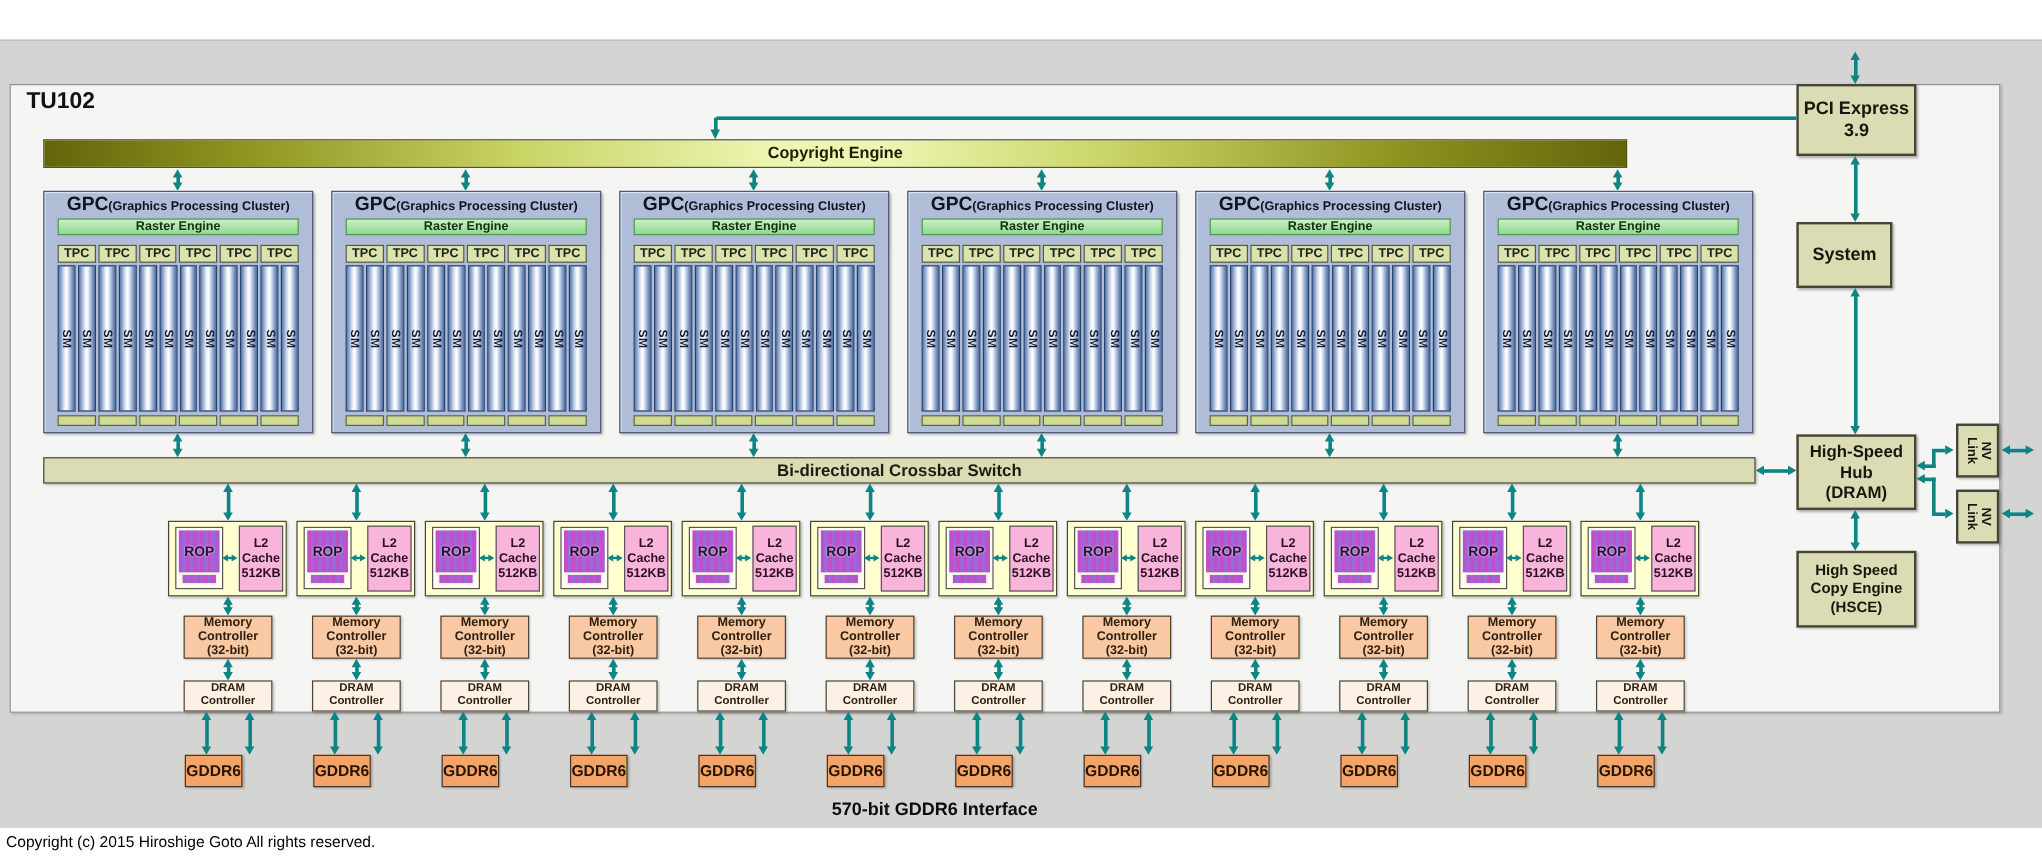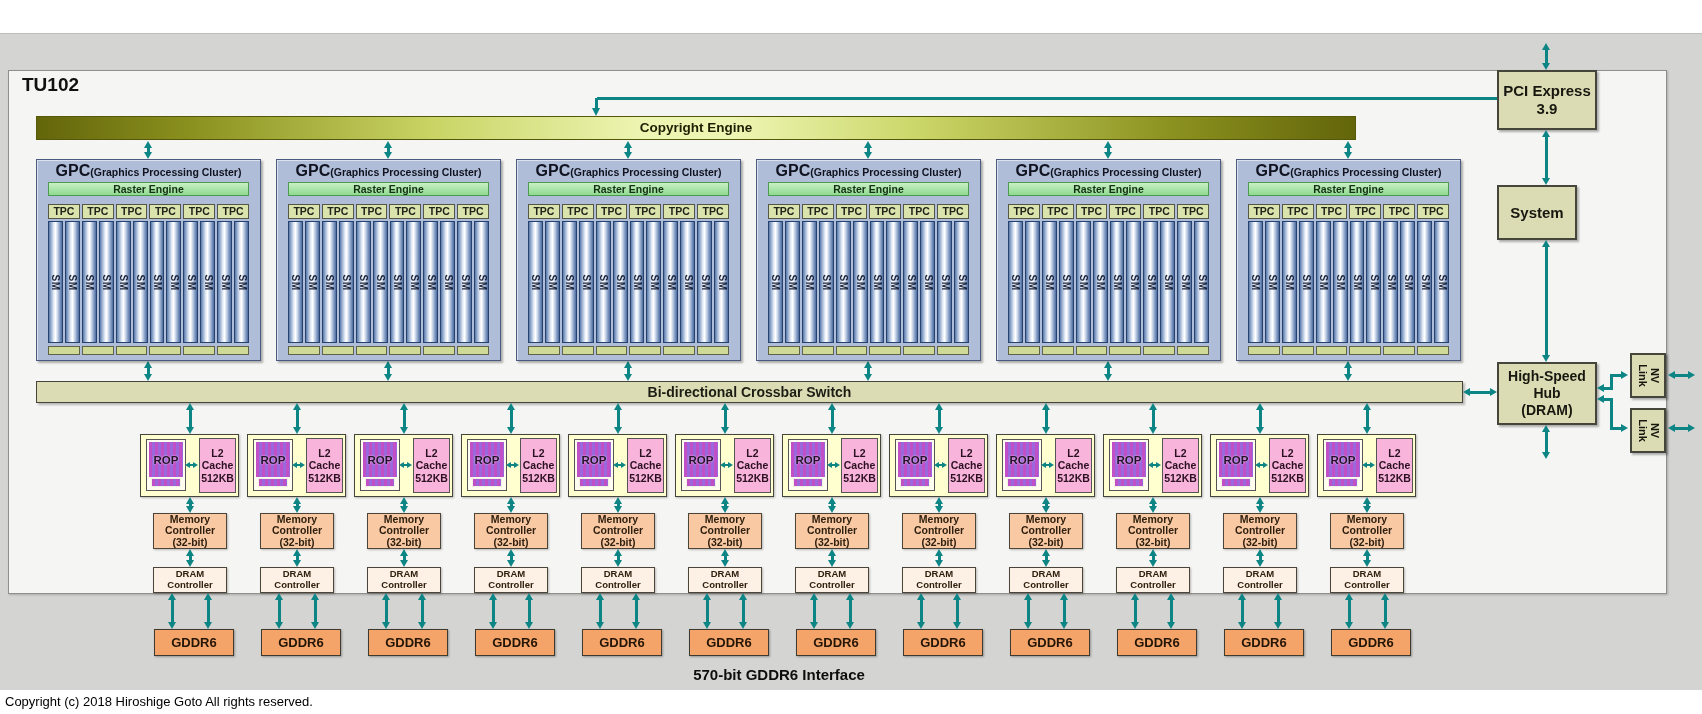--- a/index.html
+++ b/index.html
@@ -65,21 +65,21 @@
     background:repeating-linear-gradient(90deg,#c14fc6 0 3px,#9a68dc 3px 6px);}
   .l2{position:absolute;left:58px;top:3px;width:37px;height:55px;background:#f9b4dc;border:1px solid #555;
     box-sizing:border-box;display:flex;align-items:center;justify-content:center;text-align:center;
     font-weight:bold;font-size:10.5px;line-height:1.15;color:#2a1020;}
   .mcbox{position:absolute;left:13px;top:110px;width:74px;height:36px;background:#f9c9a4;border:1.5px solid #4a4538;
     box-sizing:border-box;display:flex;align-items:center;justify-content:center;text-align:center;
     font-weight:bold;font-size:10.5px;line-height:1.1;color:#30200f;box-shadow:1px 1px 2px rgba(0,0,0,.25);}
   .drambox{position:absolute;left:13px;top:164px;width:74px;height:26px;background:#fcf1e4;border:1.5px solid #4a4538;
     box-sizing:border-box;display:flex;align-items:center;justify-content:center;text-align:center;
     font-weight:bold;font-size:9.5px;line-height:1.15;color:#30200f;box-shadow:1px 1px 2px rgba(0,0,0,.25);}
-  .gddr{position:absolute;left:14px;top:226px;width:80px;height:27px;background:#f4a469;border:1.5px solid #3f3a30;
+  .gddr{position:absolute;left:14px;top:226px;width:48px;height:27px;background:#f4a469;border:1.5px solid #3f3a30;
     box-sizing:border-box;display:flex;align-items:center;justify-content:center;
     font-weight:bold;font-size:13px;color:#241505;box-shadow:1px 1px 2px rgba(0,0,0,.3);}
 
   
   .tanbox{position:absolute;background:#dcdcb4;border:2px solid #45453b;box-sizing:border-box;
     display:flex;align-items:center;justify-content:center;text-align:center;font-weight:bold;color:#17170f;
     box-shadow:1.5px 1.5px 2px rgba(0,0,0,.3);}
   .pre{white-space:pre-line;}
   .pcie{left:1497px;top:70px;width:100px;height:60px;font-size:15px;line-height:1.2;}
   .sysbox{left:1497px;top:185px;width:80px;height:55px;font-size:15px;}
@@ -129,20 +129,23 @@
   <div class="giga">Copyright Engine</div>
 
   <div class="crossbar">Bi-directional Crossbar Switch</div>
 
   <div class="tanbox pcie pre">PCI Express
 3.9</div>
   <div class="tanbox sysbox">System</div>
   <div class="tanbox hshub pre">High-Speed
 Hub
 (DRAM)</div>
+  <div class="tanbox hsce pre">High Speed
+Copy Engine
+(HSCE)</div>
   <div class="tanbox nvlink" style="left:1630px;top:353px;">
       <span class="rot">NV
 Link</span>
     </div>
   <div class="tanbox nvlink" style="left:1630px;top:408px;">
       <span class="rot">NV
 Link</span>
     </div>
 
   <div class="varr" style="left:1541px;top:43px;height:27px;">
@@ -176,21 +179,21 @@
   <div class="seg" style="left:1610px;top:375px;width:3px;height:15px;"></div>
   <div class="seg" style="left:1610px;top:374px;width:11px;height:3px;"></div>
   <div class="head-right" style="left:1621px;top:371px;"></div>
   <div class="head-left" style="left:1597px;top:395px;"></div>
   <div class="seg" style="left:1603px;top:398px;width:10px;height:3px;"></div>
   <div class="seg" style="left:1610px;top:398px;width:31px;height:3px;width:3px;height:31px;"></div>
   <div class="seg" style="left:1610px;top:427px;width:11px;height:3px;"></div>
   <div class="head-right" style="left:1621px;top:424px;"></div>
 
   <div class="iface">570-bit GDDR6 Interface</div>
-  <div class="copyright">Copyright (c) 2018 Hiroshige Goto All rights reserved.</div>
+  <div class="copyright">Copyright (c) 2015 Hiroshige Goto All rights reserved.</div>
 
 <div class="varr" style="left: 143px; top: 141px; height: 18px;">
       <i class="sh"></i>
     </div>
     <div class="varr" style="left: 143px; top: 361px; height: 20px;">
       <i class="sh"></i>
     </div>
     <div class="gpc" style="left: 36px;">
       <div class="gpc-title"><span class="gpc-big">GPC</span><span class="gpc-small">(Graphics Processing Cluster)</span></div>
       <div class="raster">Raster Engine</div>

